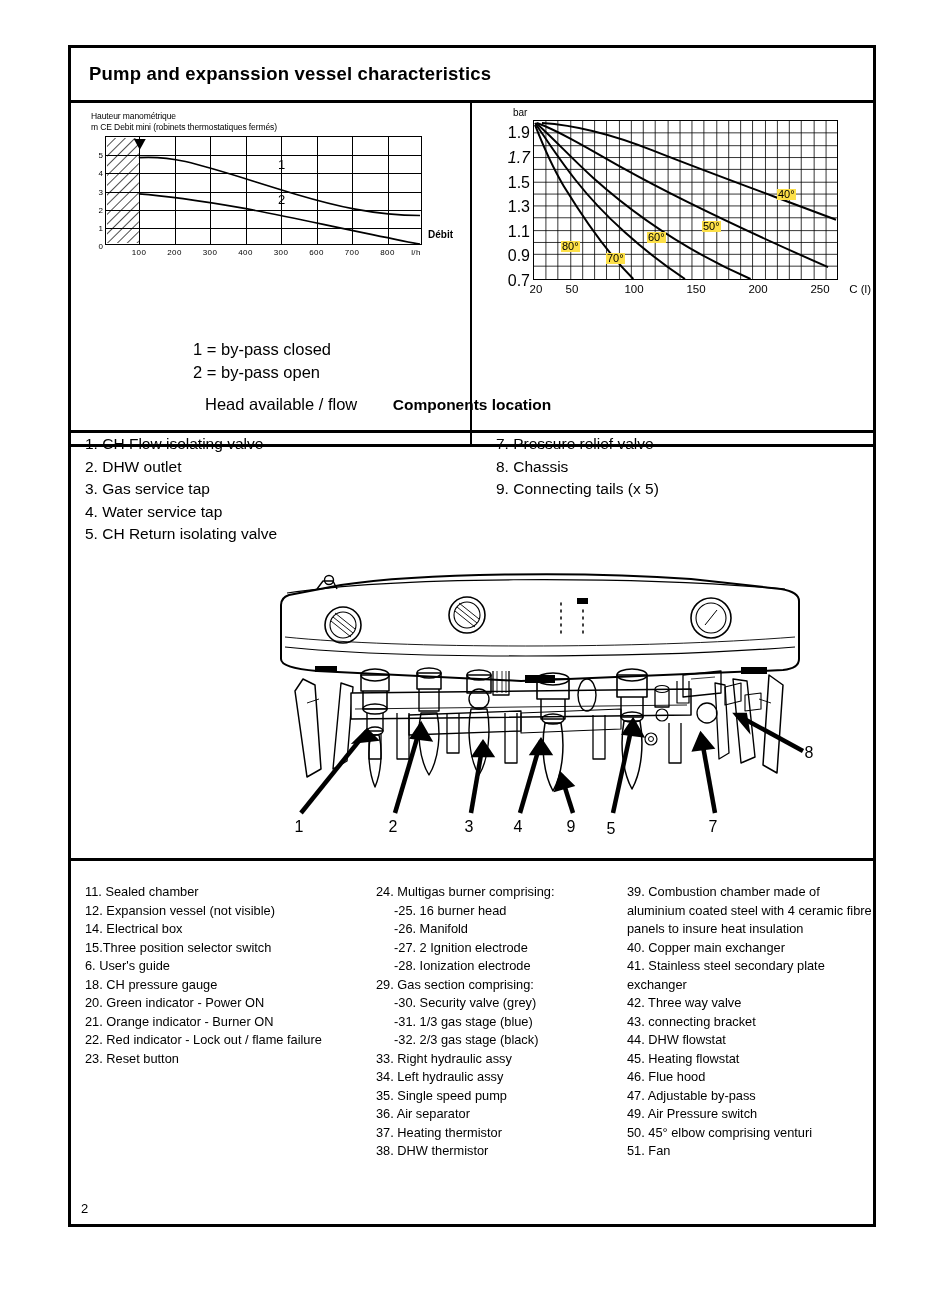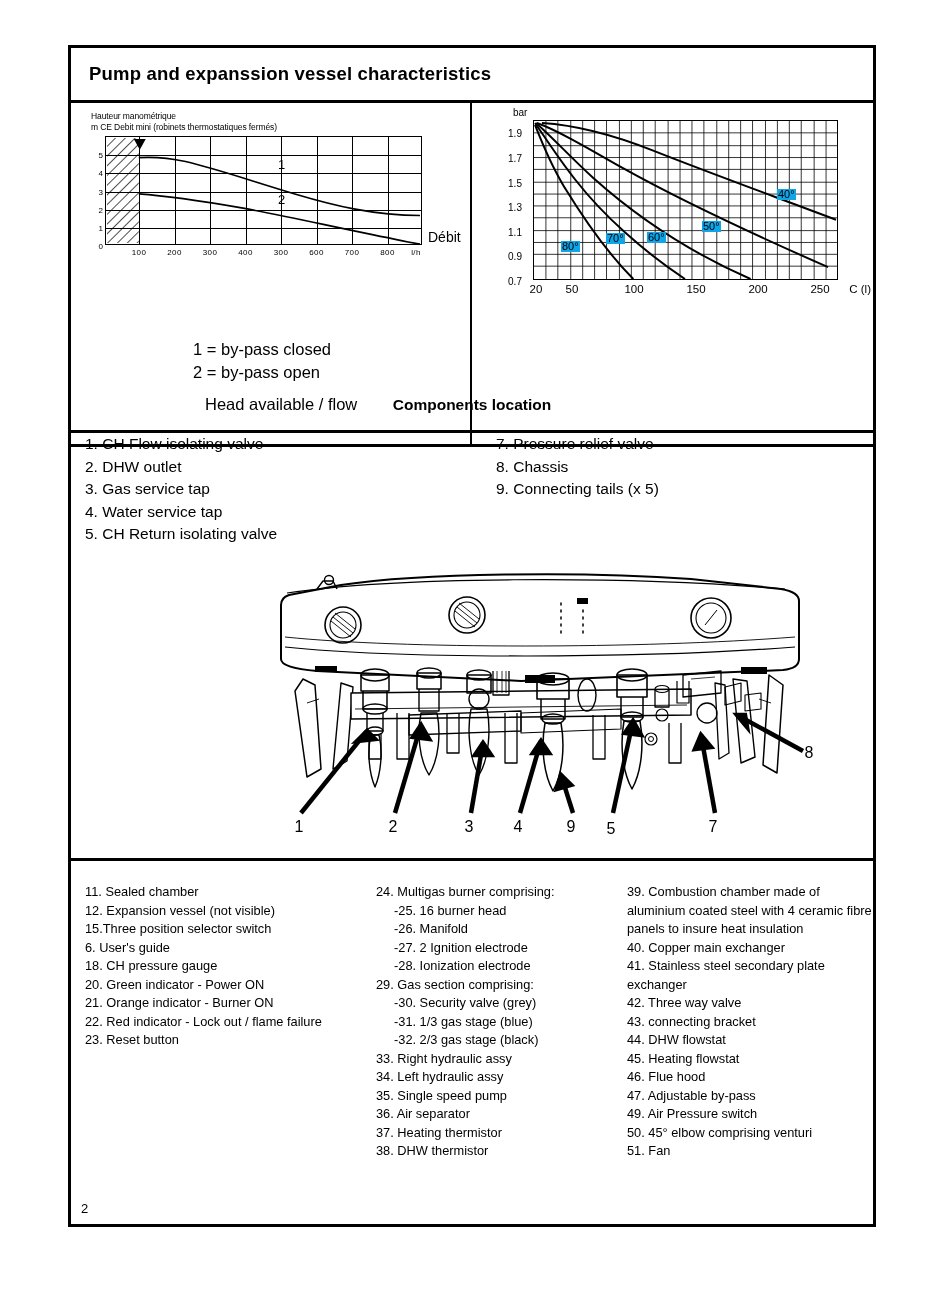--- a/index.html
+++ b/index.html
@@ -117,21 +117,22 @@
   }
   .pump-gridline-v {
     position: absolute;
     top: 0;
     height: 100%;
     width: 1px;
     background: #000;
   }
   .pump-axis-name {
     position: absolute;
-    font-size: 14px;
+    font-size: 10px;
+    font-weight: bold;
   }
   .curve-num {
     position: absolute;
     font-size: 13px;
     font-weight: normal;
   }
 
   
   .vessel-chart-wrap {
     position: absolute;
@@ -149,43 +150,43 @@
     margin-left: 42px;
     width: 305px;
     height: 160px;
     border: 1.8px solid #000;
     box-sizing: border-box;
   }
   .vessel-ylab {
     position: absolute;
     left: -34px;
     width: 30px;
-    text-align: center;
-    font-size: 10px;
+    text-align: right;
+    font-size: 16px;
     transform: translateY(-50%);
   }
   .vessel-xlab {
     position: absolute;
     bottom: -16px;
     font-size: 11.5px;
     width: 34px;
     text-align: center;
     transform: translateX(-50%);
   }
   .vessel-xunit {
     position: absolute;
     bottom: -16px;
     font-size: 11.5px;
     right: -34px;
     white-space: nowrap;
   }
   .temp-label {
     position: absolute;
     font-size: 11px;
-    background: #0ea5e9;
+    background: #fde047;
     padding: 0 1px;
     line-height: 11px;
   }
   .note-block {
     position: absolute;
     left: 432px;
     top: 182px;
     font-size: 9.5px;
     line-height: 13px;
     width: 360px;
@@ -406,29 +407,29 @@
           <path d="M2,2 C18,16 38,38 60,58 C100,94 150,130 218,160" fill="none" stroke="#000" stroke-width="2"></path>
 
           <path d="M1,2 C12,18 26,40 42,60 C70,96 110,132 152,160" fill="none" stroke="#000" stroke-width="2"></path>
 
           <path d="M1,4 C8,22 18,46 30,66 C52,102 76,136 100,160" fill="none" stroke="#000" stroke-width="2"></path>
         </svg>
 
         <span class="temp-label" style="left:243px; top:68px;">40°</span>
         <span class="temp-label" style="left:168px; top:100px;">50°</span>
         <span class="temp-label" style="left:113px; top:111px;">60°</span>
-        <span class="temp-label" style="left:72px; top:112px;">70°</span>
+        <span class="temp-label" style="left:72px; top:132px;">70°</span>
         <span class="temp-label" style="left:27px; top:120px;">80°</span>
 
         <span class="vessel-ylab" style="top:160px;">0.7</span>
         <span class="vessel-ylab" style="top:135px;">0.9</span>
         <span class="vessel-ylab" style="top:111px;">1.1</span>
         <span class="vessel-ylab" style="top:86px;">1.3</span>
         <span class="vessel-ylab" style="top:62px;">1.5</span>
-        <span class="vessel-ylab" style="top:37px;">1.7</span>
+        <span class="vessel-ylab" style="top:37px;font-style:italic;">1.7</span>
         <span class="vessel-ylab" style="top:12px;">1.9</span>
 
         <span class="vessel-xlab" style="left:2px;">20</span>
         <span class="vessel-xlab" style="left:38px;">50</span>
         <span class="vessel-xlab" style="left:100px;">100</span>
         <span class="vessel-xlab" style="left:162px;">150</span>
         <span class="vessel-xlab" style="left:224px;">200</span>
         <span class="vessel-xlab" style="left:286px;">250</span>
         <span class="vessel-xunit">C (l)</span>
       </div>
@@ -605,20 +606,21 @@
     <span class="callout" style="left:350px; top:255px;">9</span>
     <span class="callout" style="left:390px; top:257px;">5</span>
     <span class="callout" style="left:492px; top:255px;">7</span>
     <span class="callout" style="left:588px; top:181px;">8</span>
   </div>
 
   <div class="parts-section">
     <div class="parts-col p1">
         <div class="parts-item">11. Sealed chamber</div>
         <div class="parts-item">12. Expansion vessel (not visible)</div>
+        <div class="parts-item">14. Electrical box</div>
         <div class="parts-item">15.Three position selector switch</div>
         <div class="parts-item">6. User's guide</div>
         <div class="parts-item">18. CH pressure gauge</div>
         <div class="parts-item">20. Green indicator - Power ON</div>
         <div class="parts-item">21. Orange indicator - Burner ON</div>
         <div class="parts-item">22. Red indicator - Lock out / flame failure</div>
         <div class="parts-item">23. Reset button</div>
       </div>
     <div class="parts-col p2">
         <div class="parts-item">24. Multigas burner comprising:</div>

